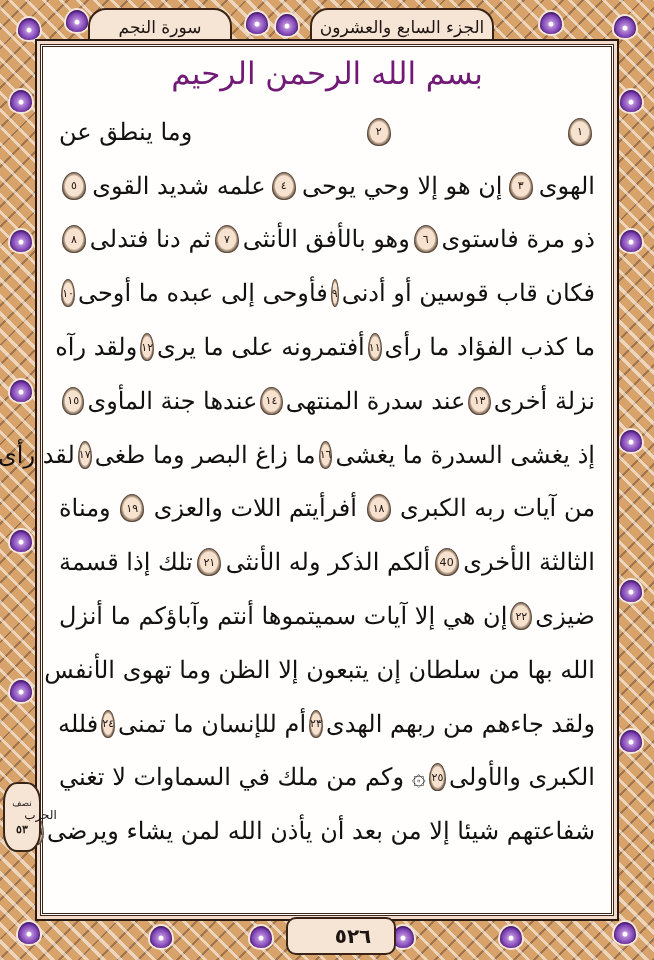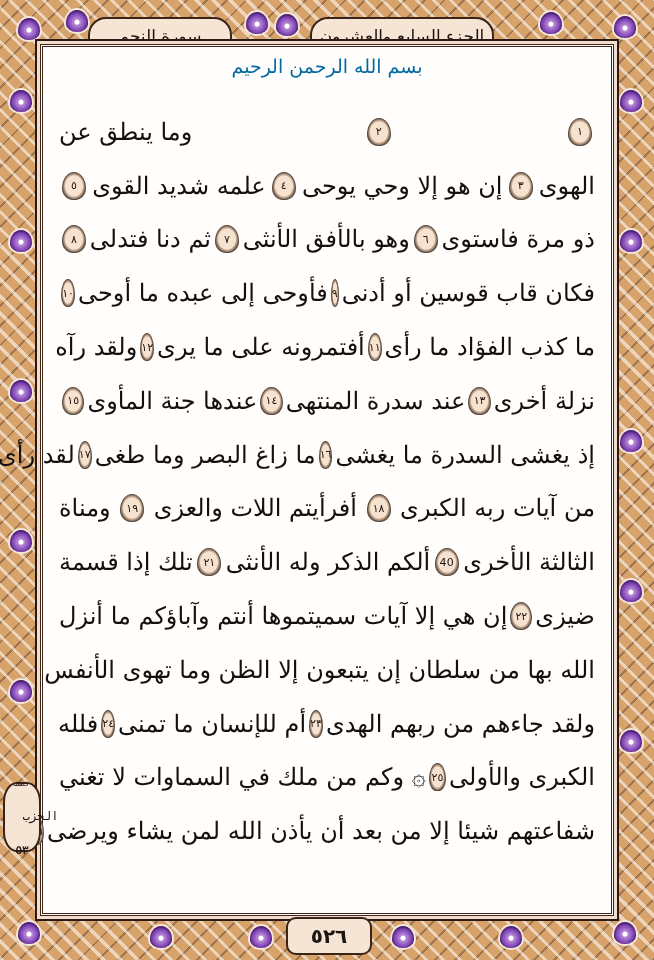--- a/index.html
+++ b/index.html
@@ -16,39 +16,39 @@
       #d7a36b;
   }
   
   .flower {
     position: absolute; width: 22px; height: 22px;
     border-radius: 50% 50% 50% 50% / 60% 60% 40% 40%;
     background: radial-gradient(circle at 50% 55%, #ffffff 0 2px, #b98ad9 3px, #7a3fb0 9px, #4b1f75 11px);
     box-shadow: 0 0 0 2px #f3e6da;
   }
   .header-plate {
-    position: absolute; top: 17px; height: 34px;
+    position: absolute; top: 8px; height: 34px;
     background: #f6e4d4; border: 2px solid #3a2418;
     border-radius: 18px 18px 4px 4px;
     display: flex; align-items: center; justify-content: center;
     direction: rtl;
     font-family: "DejaVu Serif", serif; font-size: 17px; color: #1d1512;
   }
   .hdr-juz { left: 310px; width: 180px; }
   .hdr-surah { left: 88px; width: 140px; }
   .text-frame {
     position: absolute; left: 40px; top: 44px; width: 568px; height: 866px;
     background: #fffefc;
     border: 3px double #3a2418;
     box-shadow: 0 0 0 3px #f3dccb, 0 0 0 5px #2b1a12;
   }
   .basmala {
     position: absolute; left: 0; right: 0; top: 8px; height: 40px;
     text-align: center; direction: rtl;
-    font-family: "DejaVu Serif", serif; font-size: 19px; color: #0369a1;
+    font-family: "DejaVu Serif", serif; font-size: 31px; color: #701a75;
   }
   .lines { position: absolute; left: 16px; right: 16px; top: 58px; }
   .line {
     height: 53.8px; direction: rtl;
     display: flex; align-items: center; justify-content: space-between;
     font-family: "DejaVu Serif", serif; font-size: 24px; color: #141010;
     white-space: nowrap; letter-spacing: 0.2px;
   }
   .line .seg { display: inline-block; }
   .ayah {
@@ -57,30 +57,30 @@
     background: radial-gradient(ellipse at center, #f6e2cf 0 55%, #c9b29d 60%, #6d5a4c 75%, #f6e2cf 80%);
     border: 1.5px solid #5c4a3d; border-radius: 50% 50% 45% 45% / 58% 58% 42% 42%;
     font-size: 11px; font-family: "DejaVu Sans", sans-serif; color: #1d1512;
     vertical-align: middle;
   }
   .hizb {
     position: absolute; left: 3px; top: 782px; width: 34px; height: 66px;
     background: #f6e4d4; border: 2px solid #3a2418;
     border-radius: 14px 14px 14px 14px / 20px 20px 20px 20px;
     display: flex; flex-direction: column; align-items: center; justify-content: center;
-    font-family: Liberation Mono, monospace; color: #1d1512; direction: rtl; gap: 20px;
+    font-family: Liberation Serif, serif; color: #1d1512; direction: rtl;
   }
   .hizb .l1 { font-size: 9px; }
   .hizb .l2 { font-size: 12px; padding-left: 37px; }
   .hizb .l3 { font-size: 11px; font-weight: bold; }
   .page-num {
     position: absolute; left: 286px; top: 917px; width: 82px; height: 34px;
     background: #f6e4d4; border: 2px solid #3a2418; border-radius: 10px;
     display: flex; align-items: center; justify-content: center;
-    font-family: "DejaVu Sans", sans-serif; font-weight: bold; font-size: 20px; color: #1d1512;
+    font-family: "DejaVu Sans", sans-serif; font-weight: bold; font-size: 20px; color: #1d1512; padding-left: 24px;
   }
 </style>
 </head>
 <body>
 
 <div class="page">
 
   <div class="flower" style="left:18px;top:18px"></div>
   <div class="flower" style="left:66px;top:10px"></div>
 

